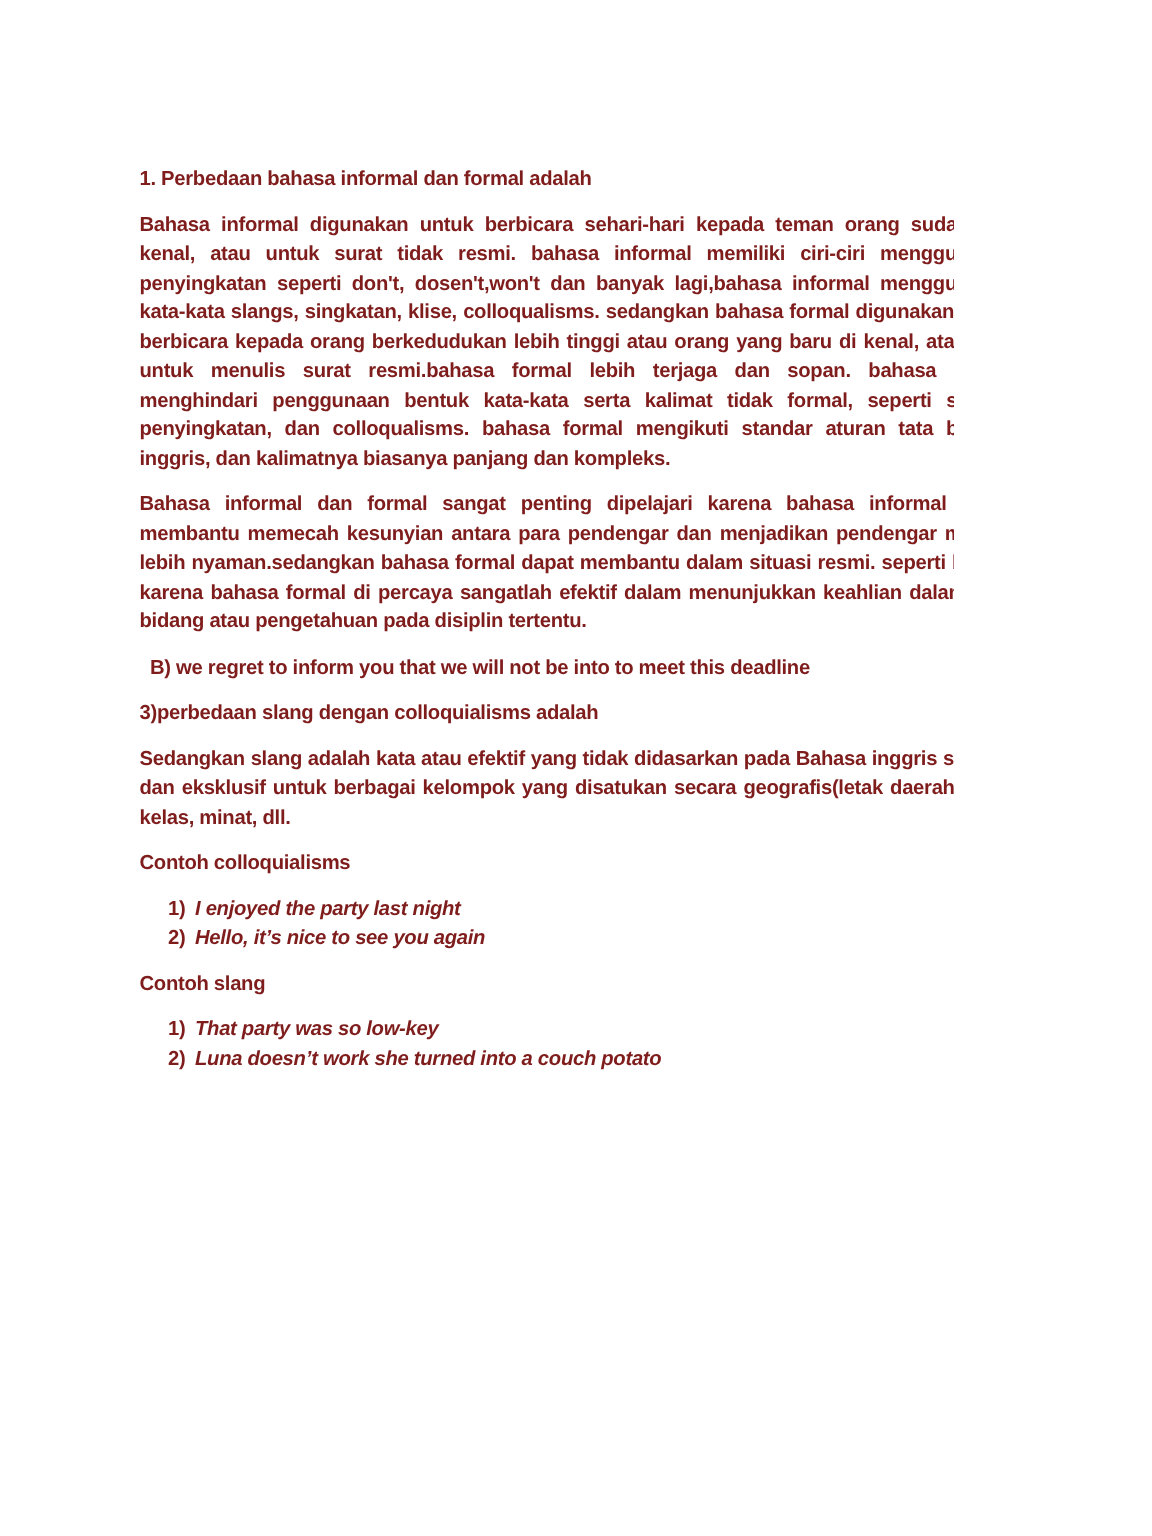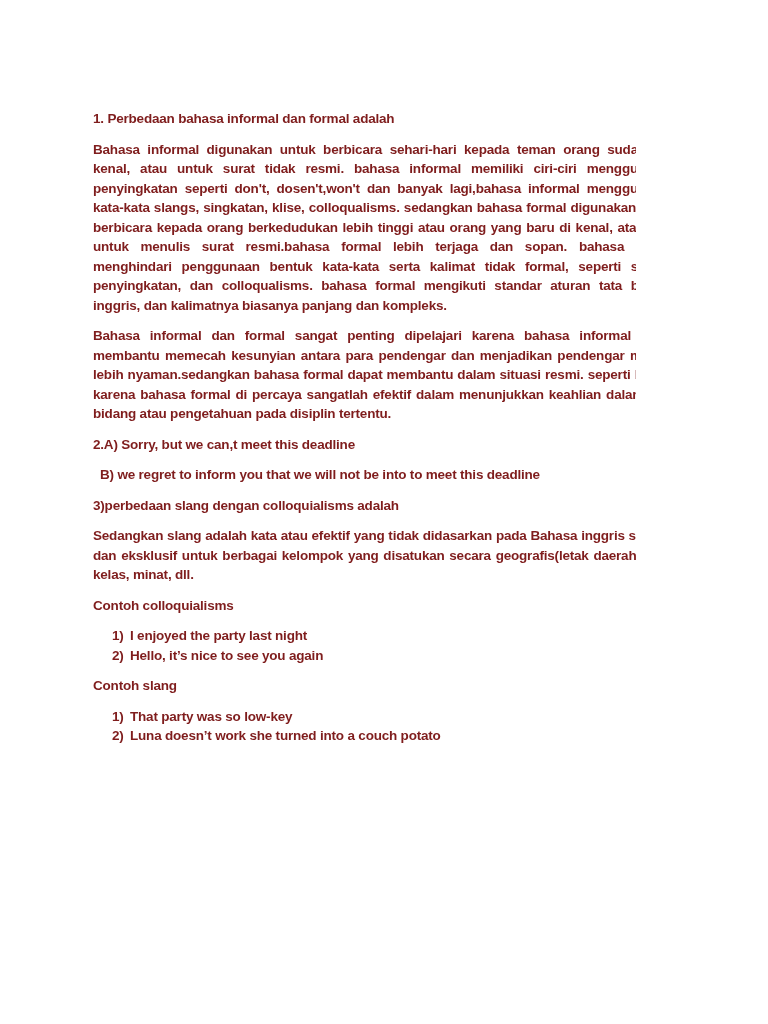--- a/index.html
+++ b/index.html
@@ -27,36 +27,35 @@
   .block { margin-bottom: 11px; }
   .justified { text-align: justify; text-justify: inter-word; }
   .indent-b { padding-left: 7px; }
   .example-list { margin-top: 7px; margin-bottom: 11px; }
   .example-item { display: flex; }
   .example-num {
     width: 37px;
     padding-left: 19px;
     flex: 0 0 auto;
   }
-  .example-text { flex: 1 1 auto; }
+  .example-text { flex: 1 1 auto; font-style: italic; }
 </style>
 </head>
 <body>
 
 <div class="page">
   <div class="content">
 
     <div class="block">1. Perbedaan bahasa informal dan formal adalah</div>
 
     <div class="block justified">Bahasa informal digunakan untuk berbicara sehari-hari kepada teman orang sudah kita kenal, atau untuk surat tidak resmi. bahasa informal memiliki ciri-ciri menggunakan penyingkatan seperti don't, dosen't,won't dan banyak lagi,bahasa informal menggunakan kata-kata slangs, singkatan, klise, colloqualisms. sedangkan bahasa formal digunakan untuk berbicara kepada orang berkedudukan lebih tinggi atau orang yang baru di kenal, atau juga untuk menulis surat resmi.bahasa formal lebih terjaga dan sopan. bahasa formal menghindari penggunaan bentuk kata-kata serta kalimat tidak formal, seperti slangs, penyingkatan, dan colloqualisms. bahasa formal mengikuti standar aturan tata bahasa inggris, dan kalimatnya biasanya panjang dan kompleks.</div>
 
     <div class="block justified">Bahasa informal dan formal sangat penting dipelajari karena bahasa informal dapat membantu memecah kesunyian antara para pendengar dan menjadikan pendengar merasa lebih nyaman.sedangkan bahasa formal dapat membantu dalam situasi resmi. seperti bisnis. karena bahasa formal di percaya sangatlah efektif dalam menunjukkan keahlian dalam satu bidang atau pengetahuan pada disiplin tertentu.</div>
 
 
-    <div class="block">2.A) Sorry, but we can,t meet this deadline</div>
 
     <div class="block indent-b">B) we regret to inform you that we will not be into to meet this deadline</div>
 
 
     <div class="block">3)perbedaan slang dengan colloquialisms adalah</div>
 
 
     <div class="block justified">Sedangkan slang adalah kata atau efektif yang tidak didasarkan pada Bahasa inggris standar dan eksklusif untuk berbagai kelompok yang disatukan secara geografis(letak daerah), oleh kelas, minat, dll.</div>
 
     <div class="block">Contoh colloquialisms</div>

